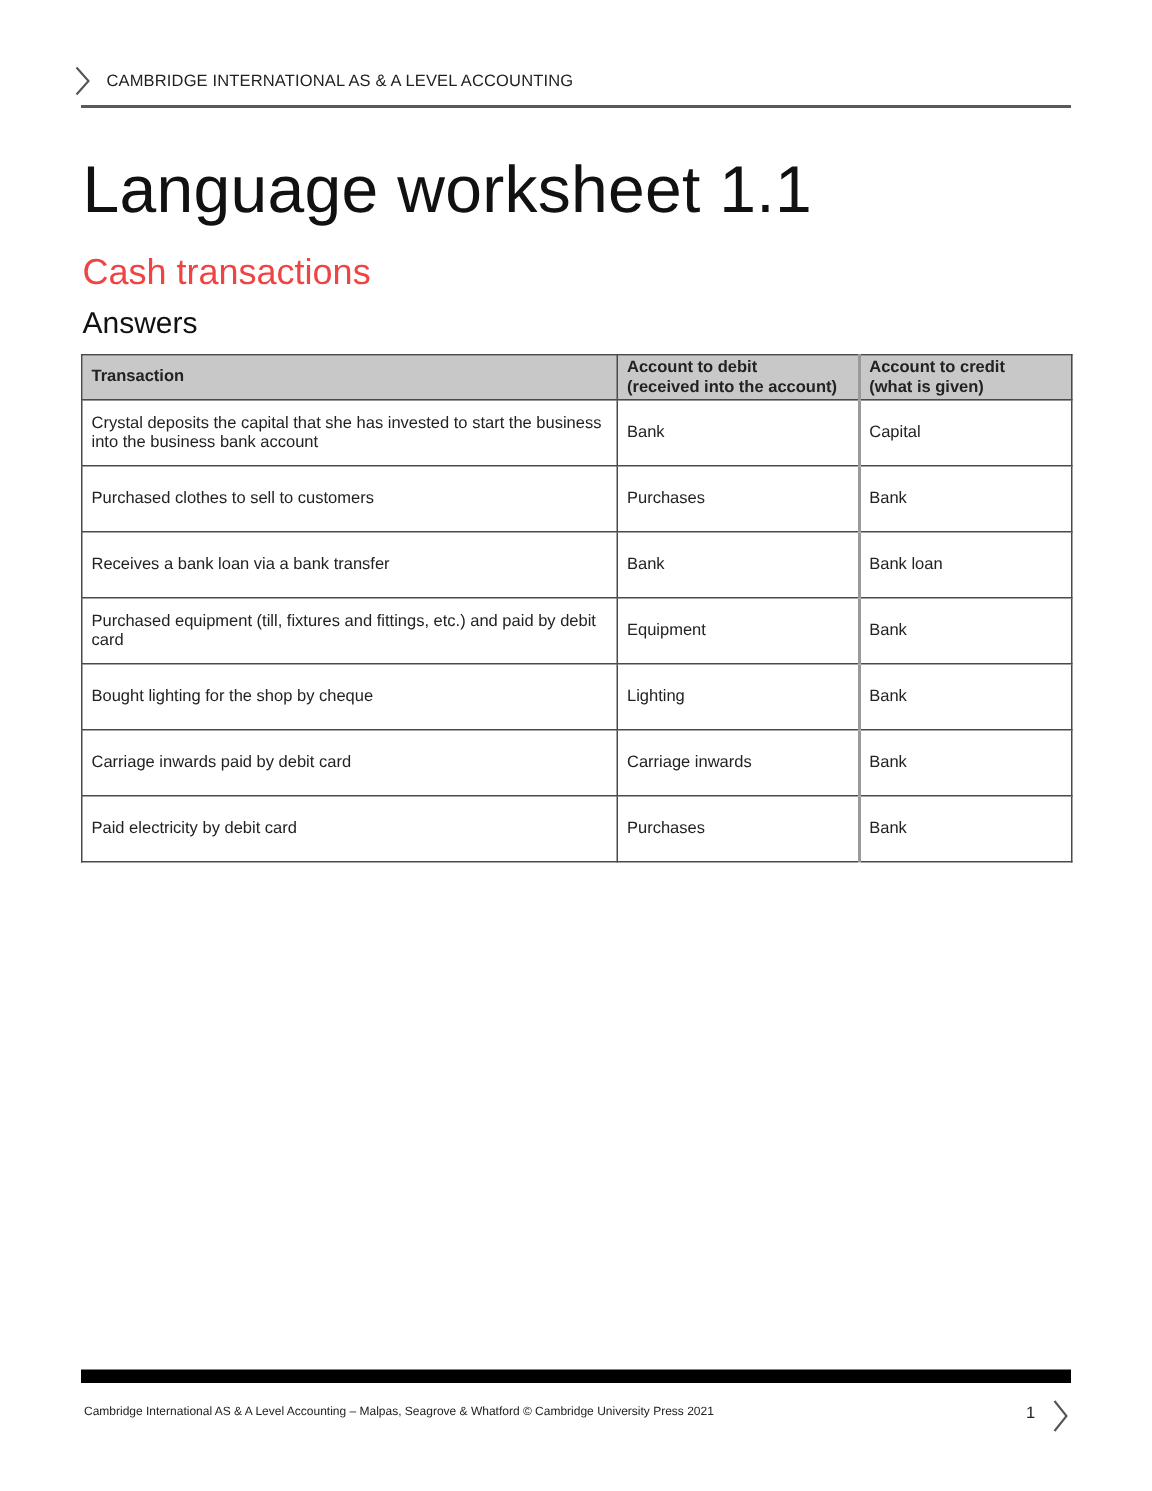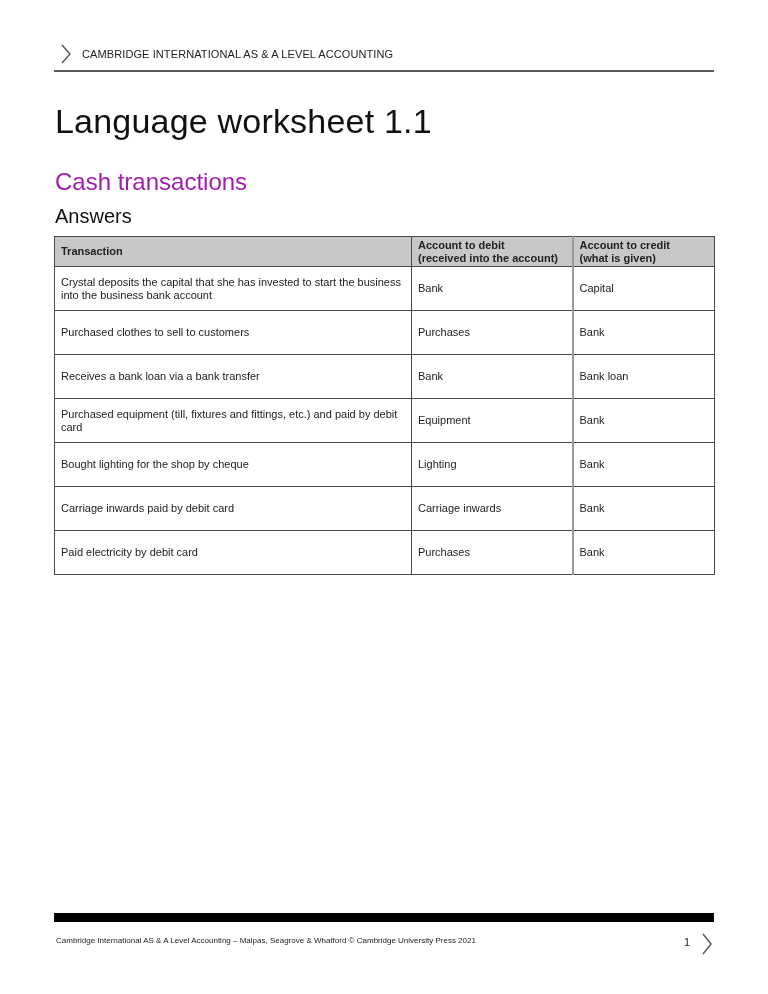--- a/index.html
+++ b/index.html
@@ -1,25 +1,25 @@
 <!DOCTYPE html>
 <html><head>
   <meta charset="utf-8">
   <style>
     * { margin: 0; padding: 0; box-sizing: border-box; }
     html, body { width: 768px; height: 994px; background: #ffffff; overflow: hidden; }
     body { position: relative; font-family: "Liberation Sans", "DejaVu Sans", sans-serif; color: #000; }
 
-    .top-header { position: absolute; left: 58px; top: 44px; width: 660px; height: 28px; }
+    .top-header { position: absolute; left: 47px; top: 44px; width: 660px; height: 28px; }
     .top-header .chev { position: absolute; left: 2px; top: 0px; width: 12px; height: 20px; }
     .top-header .title { position: absolute; left: 24px; top: 4px; font-size: 11px; letter-spacing: 0.1px; color: #222; }
     .top-rule { position: absolute; left: 54px; top: 70px; width: 660px; height: 2px; background: #5a5a5a; }
 
-    .doc-title { position: absolute; left: 55px; top: 102px; font-size: 34px; color: #111; font-weight: normal; letter-spacing: 0.2px; }
-    .subtitle { position: absolute; left: 55px; top: 168px; font-size: 24px; color: #a21caf; font-weight: normal; }
+    .doc-title { position: absolute; left: 55px; top: 102px; font-size: 44px; color: #111; font-weight: normal; letter-spacing: 0.2px; }
+    .subtitle { position: absolute; left: 55px; top: 168px; font-size: 24px; color: #ef4444; font-weight: normal; }
     .section-label { position: absolute; left: 55px; top: 205px; font-size: 20px; color: #111; font-weight: normal; }
 
     table.answers { position: absolute; left: 54px; top: 236px; width: 660px; border-collapse: collapse; table-layout: fixed; font-size: 11px; }
     table.answers col.c1 { width: 357px; }
     table.answers col.c2 { width: 161px; }
     table.answers col.c3 { width: 142px; }
     table.answers th, table.answers td { border: 1px solid #4a4a4a; padding: 0 6px; vertical-align: middle; text-align: left; line-height: 13px; }
     table.answers th { background: #c8c8c8; height: 30px; font-weight: bold; color: #222; }
     table.answers td { height: 44px; color: #222; }
     table.answers td.bold { font-weight: normal; }

